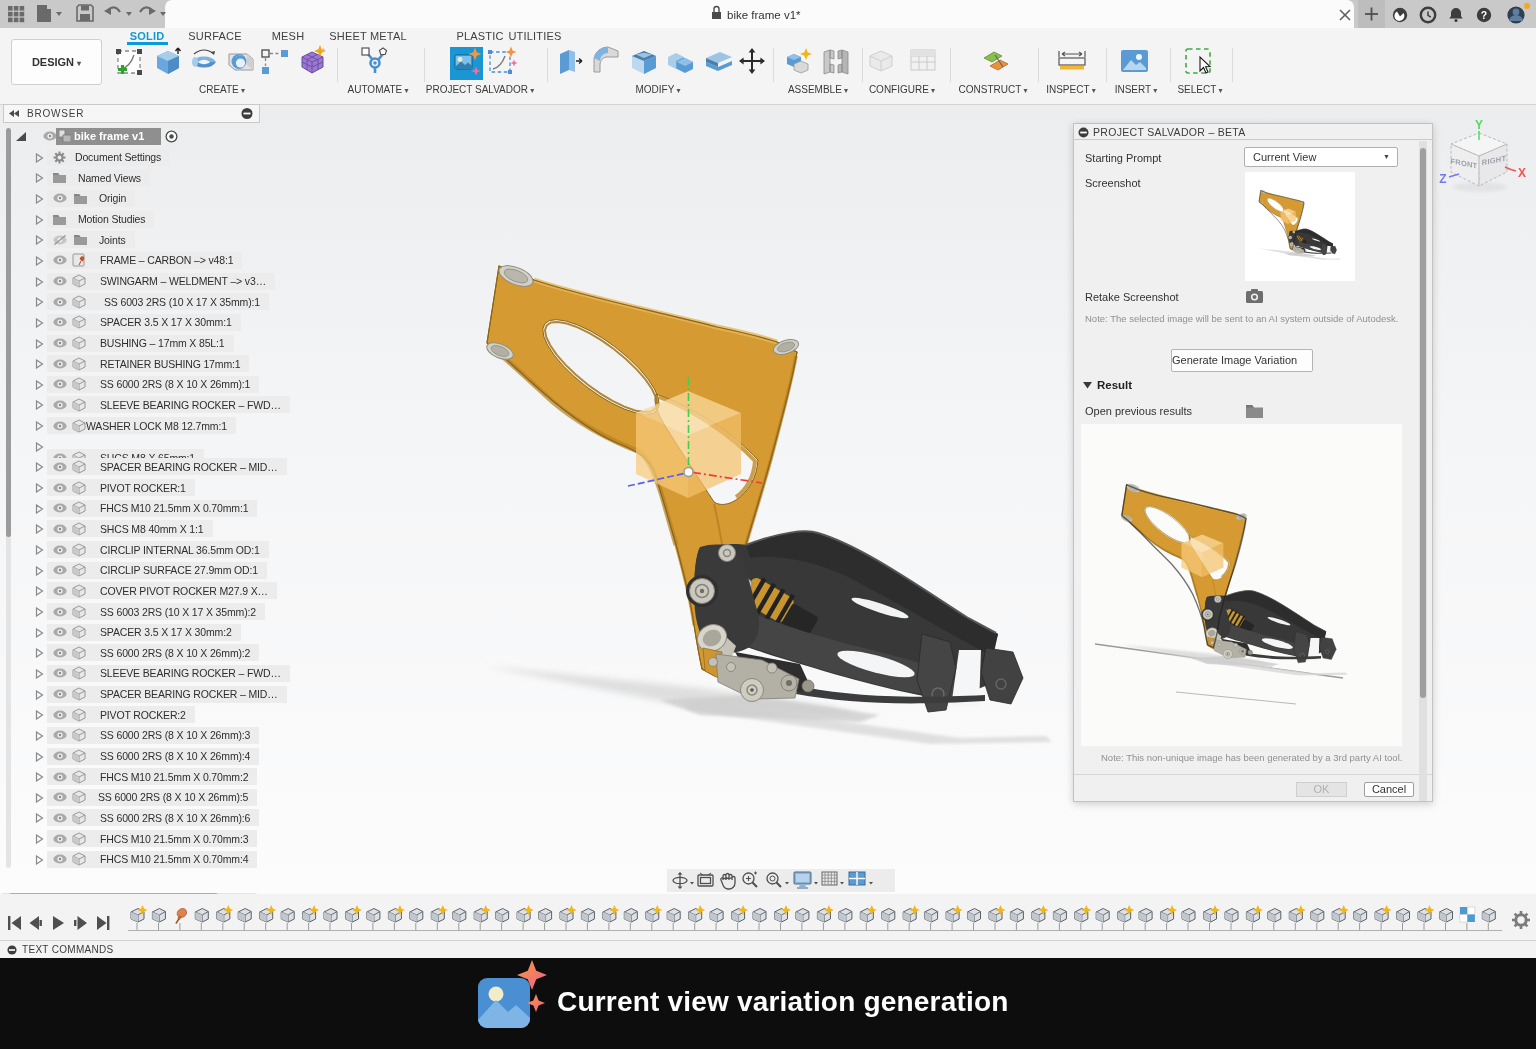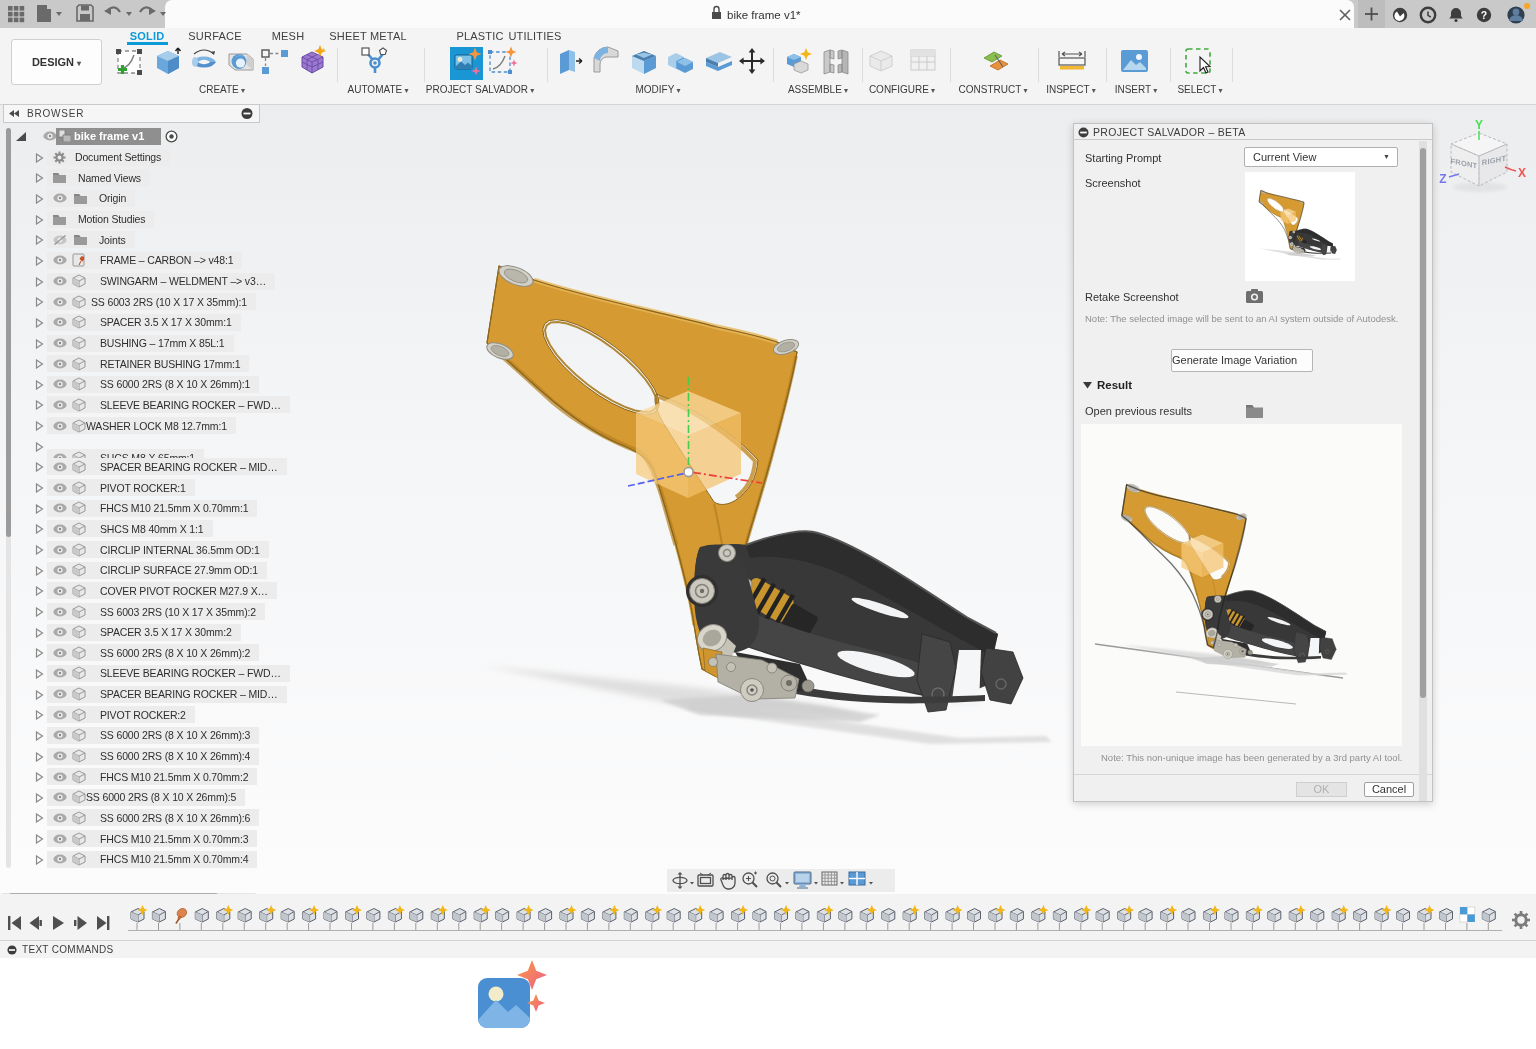--- a/index.html
+++ b/index.html
@@ -631,21 +631,21 @@
     <svg class="abs" style="left:35px;top:297.2px" width="9" height="10" viewBox="0 0 9 10">
       <path d="M1.5,1 L7.5,5 L1.5,9 Z" fill="none" stroke="#8a8a8a" stroke-width="1.2"></path>
     </svg>
     <div class="brow" style="top:293.2px">
       <svg style="margin-left:6px" width="14" height="10" viewBox="0 0 14 10">
         <use href="#eye"></use>
       </svg>
       <svg style="margin-left:5px" width="14" height="14" viewBox="0 0 14 14">
         <use href="#cube"></use>
       </svg>
-      <span style="margin-left:5px">SS 6003 2RS (10 X 17 X 35mm):1</span>
+      <span style="margin-left:18px">SS 6003 2RS (10 X 17 X 35mm):1</span>
     </div>
     <svg class="abs" style="left:35px;top:317.9px" width="9" height="10" viewBox="0 0 9 10">
       <path d="M1.5,1 L7.5,5 L1.5,9 Z" fill="none" stroke="#8a8a8a" stroke-width="1.2"></path>
     </svg>
     <div class="brow" style="top:313.9px">
       <svg style="margin-left:6px" width="14" height="10" viewBox="0 0 14 10">
         <use href="#eye"></use>
       </svg>
       <svg style="margin-left:5px" width="14" height="14" viewBox="0 0 14 14">
         <use href="#cube"></use>
@@ -919,21 +919,21 @@
     <svg class="abs" style="left:35px;top:792.8px" width="9" height="10" viewBox="0 0 9 10">
       <path d="M1.5,1 L7.5,5 L1.5,9 Z" fill="none" stroke="#8a8a8a" stroke-width="1.2"></path>
     </svg>
     <div class="brow" style="top:788.8px">
       <svg style="margin-left:6px" width="14" height="10" viewBox="0 0 14 10">
         <use href="#eye"></use>
       </svg>
       <svg style="margin-left:5px" width="14" height="14" viewBox="0 0 14 14">
         <use href="#cube"></use>
       </svg>
-      <span style="margin-left:0">SS 6000 2RS (8 X 10 X 26mm):5</span>
+      <span style="margin-left:12px">SS 6000 2RS (8 X 10 X 26mm):5</span>
     </div>
     <svg class="abs" style="left:35px;top:813.4px" width="9" height="10" viewBox="0 0 9 10">
       <path d="M1.5,1 L7.5,5 L1.5,9 Z" fill="none" stroke="#8a8a8a" stroke-width="1.2"></path>
     </svg>
     <div class="brow" style="top:809.4px">
       <svg style="margin-left:6px" width="14" height="10" viewBox="0 0 14 10">
         <use href="#eye"></use>
       </svg>
       <svg style="margin-left:5px" width="14" height="14" viewBox="0 0 14 14">
         <use href="#cube"></use>
@@ -1466,20 +1466,23 @@
         <circle cx="9" cy="9" r="2" fill="#f3f3f4"></circle>
       </g>
     </svg>
 <div id="txtcmd"></div>
 <svg class="abs" style="left:7px;top:945px" width="10" height="10" viewBox="0 0 11 11">
       <circle cx="5.5" cy="5.5" r="5" fill="#3d3d3d"></circle>
       <rect x="2.2" y="4.6" width="6.6" height="1.8" fill="#fff"></rect>
     </svg>
 <div class="abs" style="left:22px;top:944px;font-size:10px;color:#3c3c3c;letter-spacing:.3px;">TEXT COMMANDS</div>
 
+<div id="footer">
+      <div class="t">Current view variation generation</div>
+    </div>
 <svg class="abs" style="left:474px;top:958px" width="80" height="75" viewBox="0 0 80 75">
  <defs>
         <linearGradient id="stargrad" x1="0" y1="0" x2="1" y2="1">
           <stop offset="0" stop-color="#f79a3e"></stop>
           <stop offset="1" stop-color="#ee5f8d"></stop>
         </linearGradient>
       </defs>
  <rect x="4" y="20" width="52" height="50" rx="9" fill="#4a8fd2"></rect>
  <circle cx="22" cy="36" r="7.5" fill="#f3ecc9"></circle>
  <path d="M4,62 L22,42 L34,54 L42,47 L56,60 L56,61 A9,9 0 0 1 47,70 L13,70 A9,9 0 0 1 4,61 Z" fill="#7fb5e6"></path>

